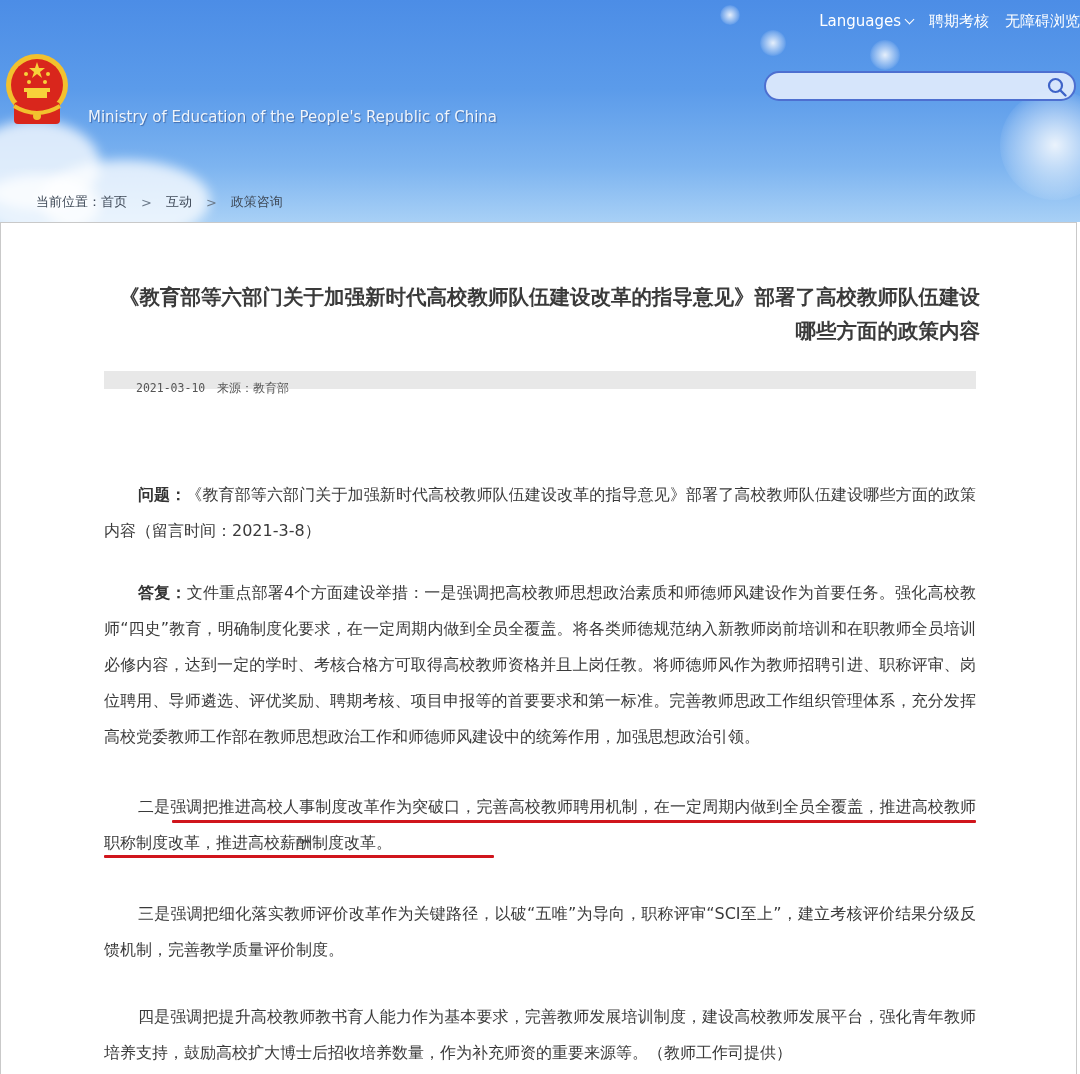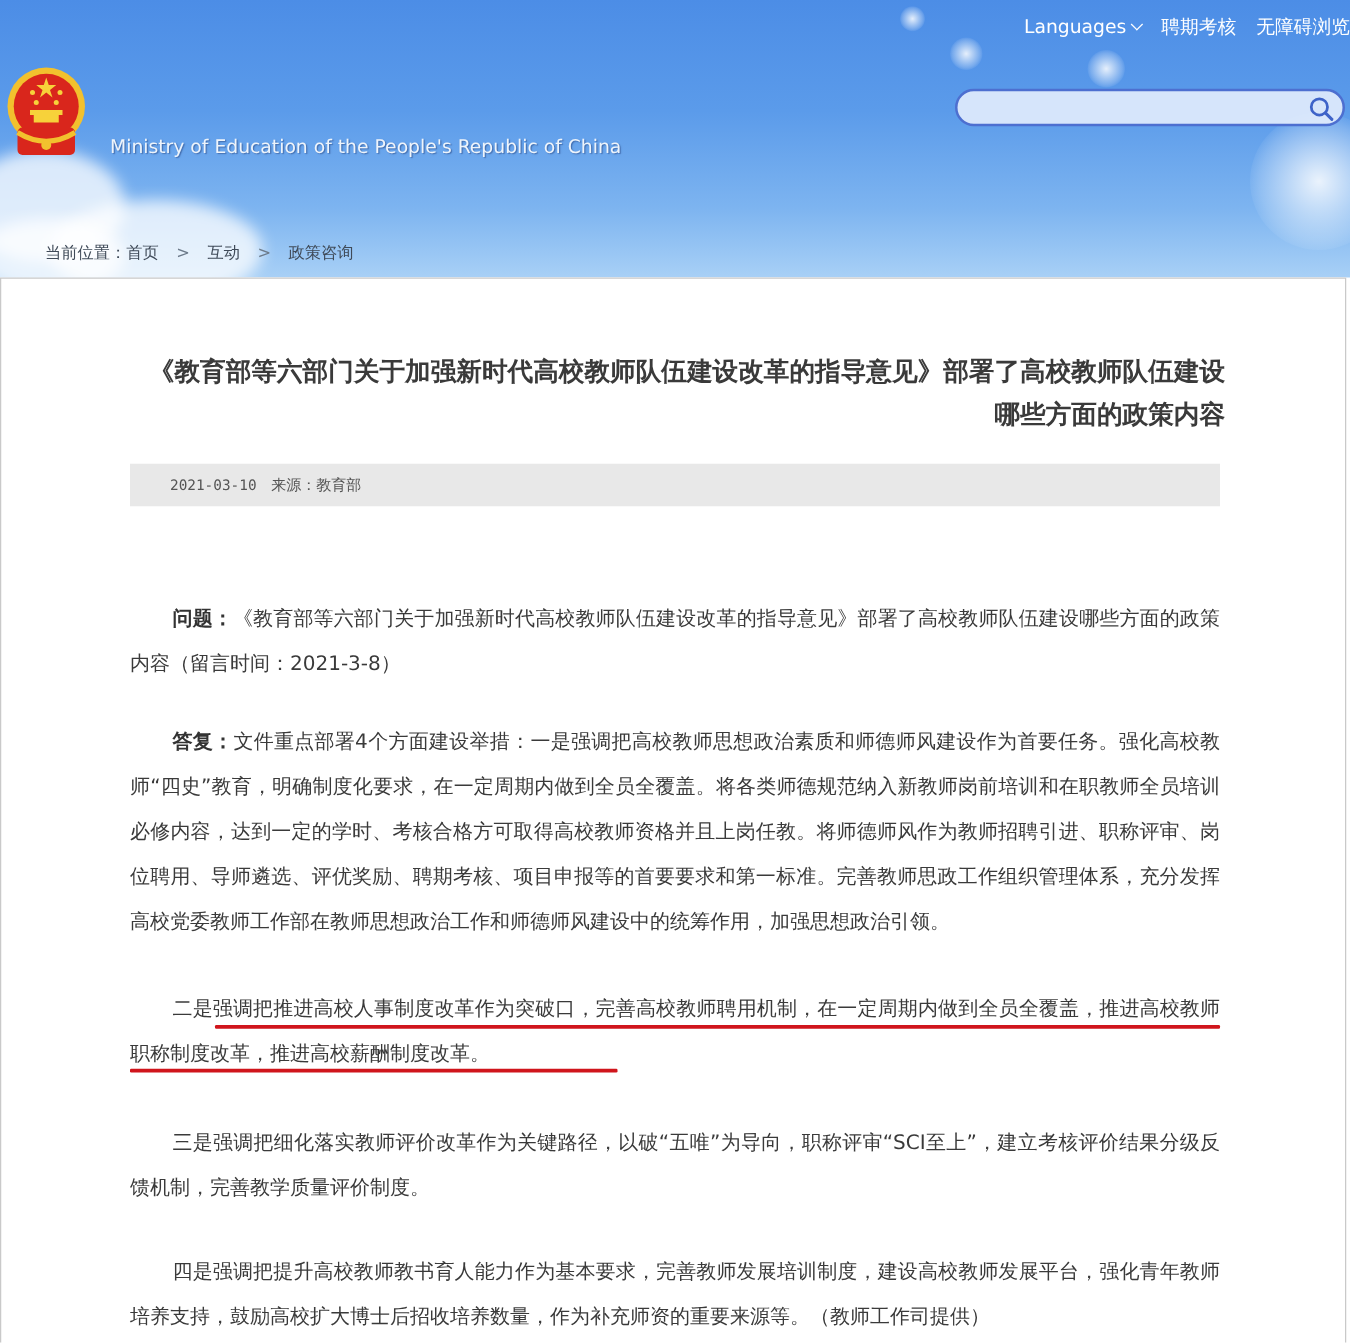--- a/index.html
+++ b/index.html
@@ -41,21 +41,21 @@
   .breadcrumb .sep { margin: 0 14px; color: #6c7a8a; }
   .content {
     position: absolute; left: 0; top: 222px; width: 1077px; height: 860px;
     border: 1px solid #c9c9c9; background: #ffffff; box-sizing: border-box;
   }
   .title {
     position: absolute; left: 100px; top: 280px; width: 880px; text-align: right;
     font-size: 20.5px; font-weight: bold; color: #3a3a3a; line-height: 34px;
   }
   .meta {
-    position: absolute; left: 104px; top: 371px; width: 872px; height: 34px;
+    position: absolute; left: 104px; top: 371px; width: 872px; height: 18px;
     background: #e8e8e8; font-size: 12px; color: #555; line-height: 34px;
     box-sizing: border-box; padding-left: 32px;
   }
   .meta .date { font-family: "DejaVu Sans Mono", monospace; font-size: 11.5px; margin-right: 8px; }
   .para {
     position: absolute; left: 104px; width: 872px; font-size: 16px; color: #3a3a3a;
     line-height: 36px; text-indent: 34px; text-align: justify; margin: 0;
   }
   .para b { color: #333; }
   .uline { position: absolute; height: 3px; background: #d0151c; border-radius: 1px; }

